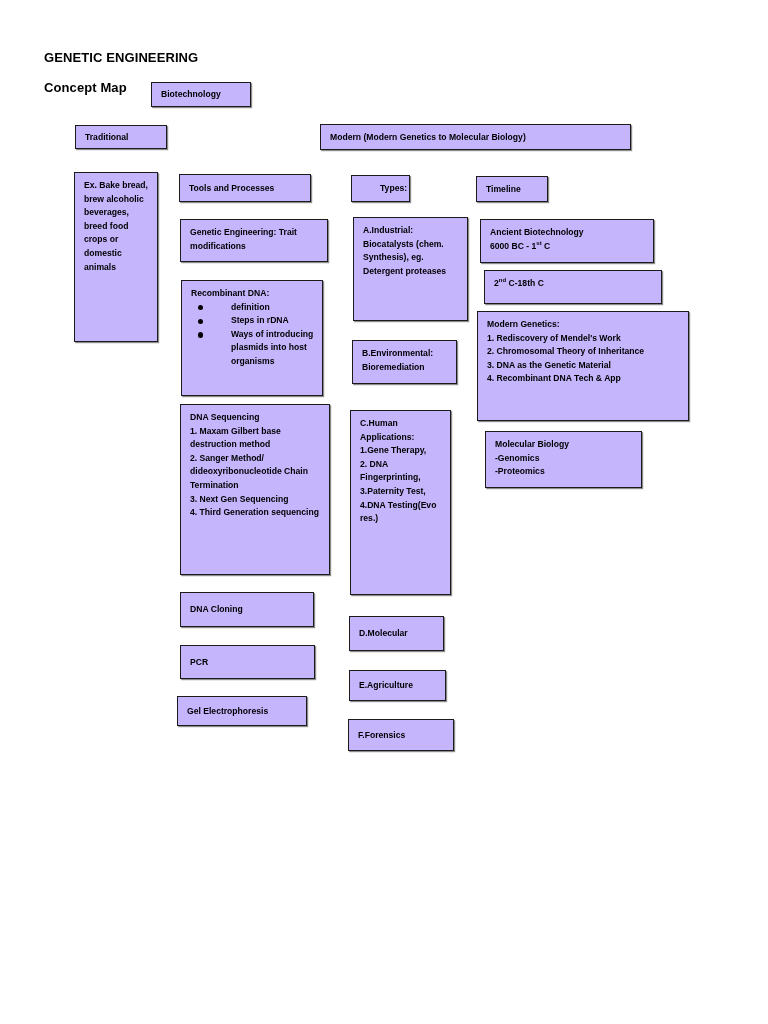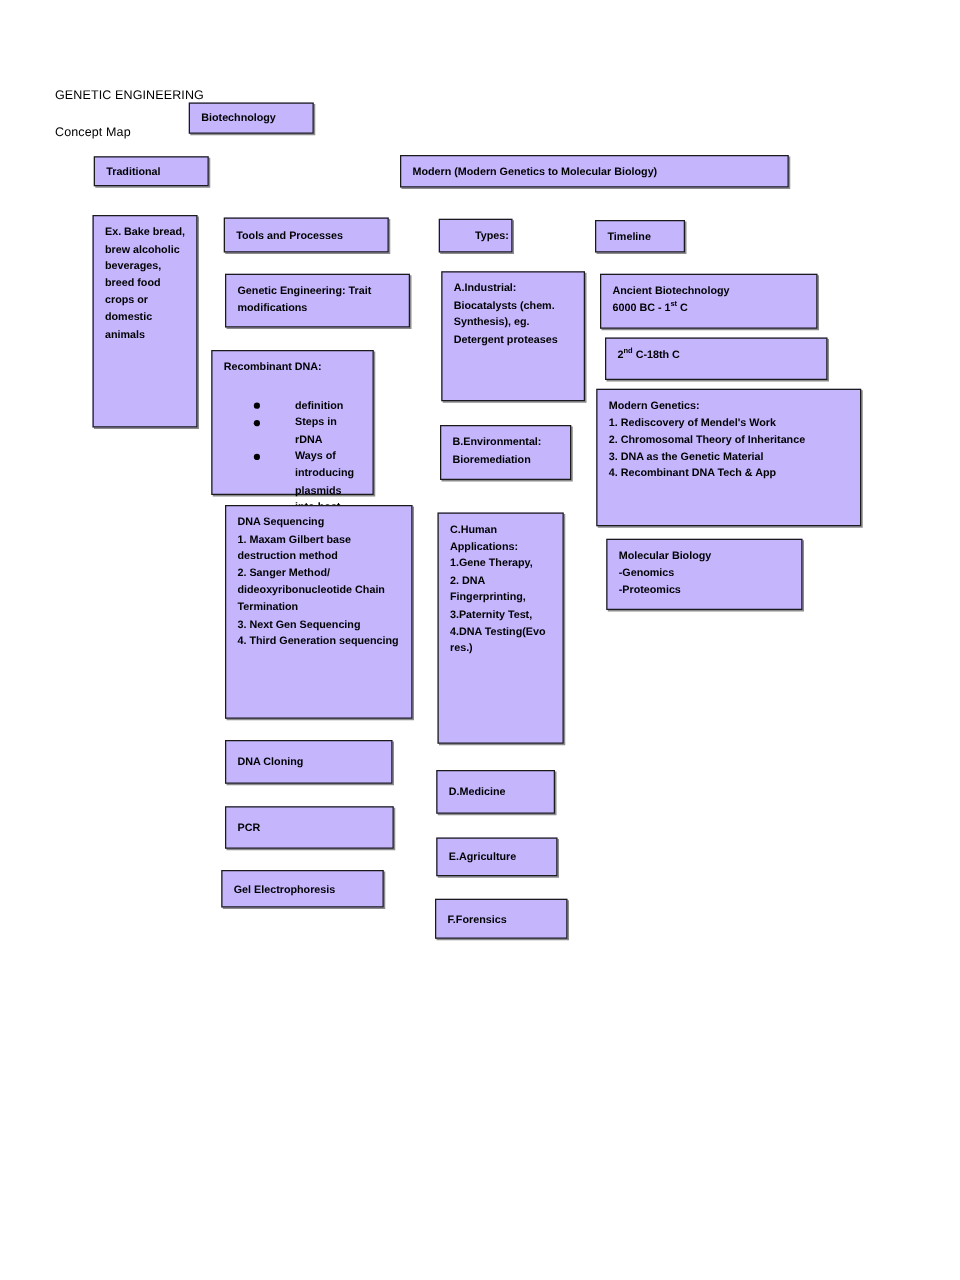--- a/index.html
+++ b/index.html
@@ -15,23 +15,23 @@
   #page {
     position: relative;
     width: 768px;
     height: 1024px;
     background: #ffffff;
     overflow: hidden;
   }
   .title-block {
     position: absolute;
     left: 44px;
-    top: 54px;
-    font-size: 10px;
-    font-weight: normal;
+    top: 35px;
+    font-size: 13px;
+    font-weight: bold;
     letter-spacing: 0.1px;
     line-height: 15px;
     white-space: pre-line;
   }
   .title-line { display: block; }
 
   .node {
     position: absolute;
     box-sizing: border-box;
     border: 1.2px solid #1b1b1b;
@@ -45,21 +45,21 @@
   }
   .node .txt {
     display: block;
     white-space: pre-line;
   }
   .node.center { display: flex; align-items: center; }
 
   
   .bullets {
     list-style: none;
-    margin: 17px;
+    margin: 0;
     padding: 0;
   }
   .bullets li {
     position: relative;
     padding-left: 40px;
     line-height: 13.6px;
   }
   .bullets li::before {
     content: "";
     position: absolute;
@@ -103,21 +103,21 @@
   </div>
 
   <div class="node center" style="left:179px; top:174px; width:132px; height:28px;">
     <span class="txt">Tools and Processes</span>
   </div>
 
   <div class="node" style="left:180px; top:219px; width:148px; height:43px;">
     <span class="txt">Genetic Engineering: Trait modifications</span>
   </div>
 
-  <div class="node" style="left:169px; top:280px; width:130px; height:116px;">
+  <div class="node" style="left:181px; top:280px; width:142px; height:116px;">
     <span class="txt">Recombinant DNA:</span>
     <ul class="bullets">
       <li><span>definition</span></li>
       <li><span>Steps in rDNA</span></li>
       <li><span>Ways of introducing plasmids into host organisms</span></li>
     </ul>
   </div>
 
   <div class="node" style="left:180px; top:404px; width:150px; height:171px;">
     <span class="txt">DNA Sequencing
@@ -153,21 +153,21 @@
 
   <div class="node" style="left:350px; top:410px; width:101px; height:185px;">
     <span class="txt">C.Human Applications:
 1.Gene Therapy,
 2.   DNA Fingerprinting,
 3.Paternity Test,
 4.DNA Testing(Evo res.)</span>
   </div>
 
   <div class="node center" style="left:349px; top:616px; width:95px; height:35px;">
-    <span class="txt">D.Medicine</span>
+    <span class="txt">D.Molecular</span>
   </div>
 
   <div class="node center" style="left:349px; top:670px; width:97px; height:31px;">
     <span class="txt">E.Agriculture</span>
   </div>
 
   <div class="node center" style="left:348px; top:719px; width:106px; height:32px;">
     <span class="txt">F.Forensics</span>
   </div>
 

